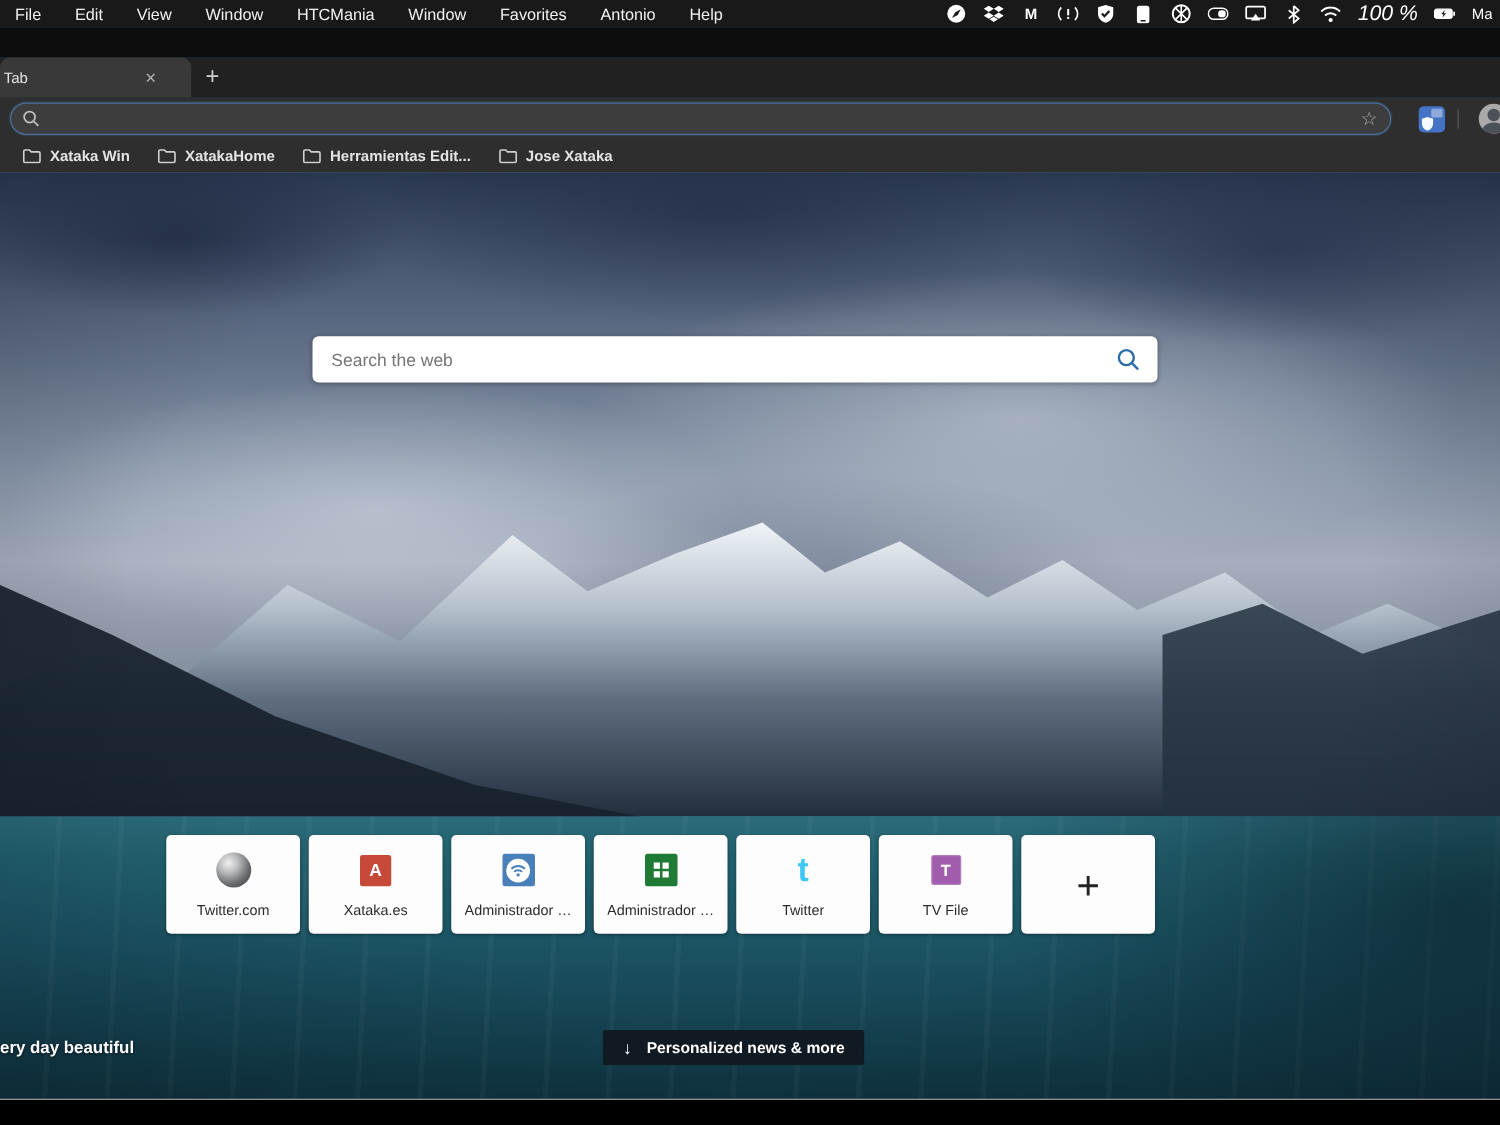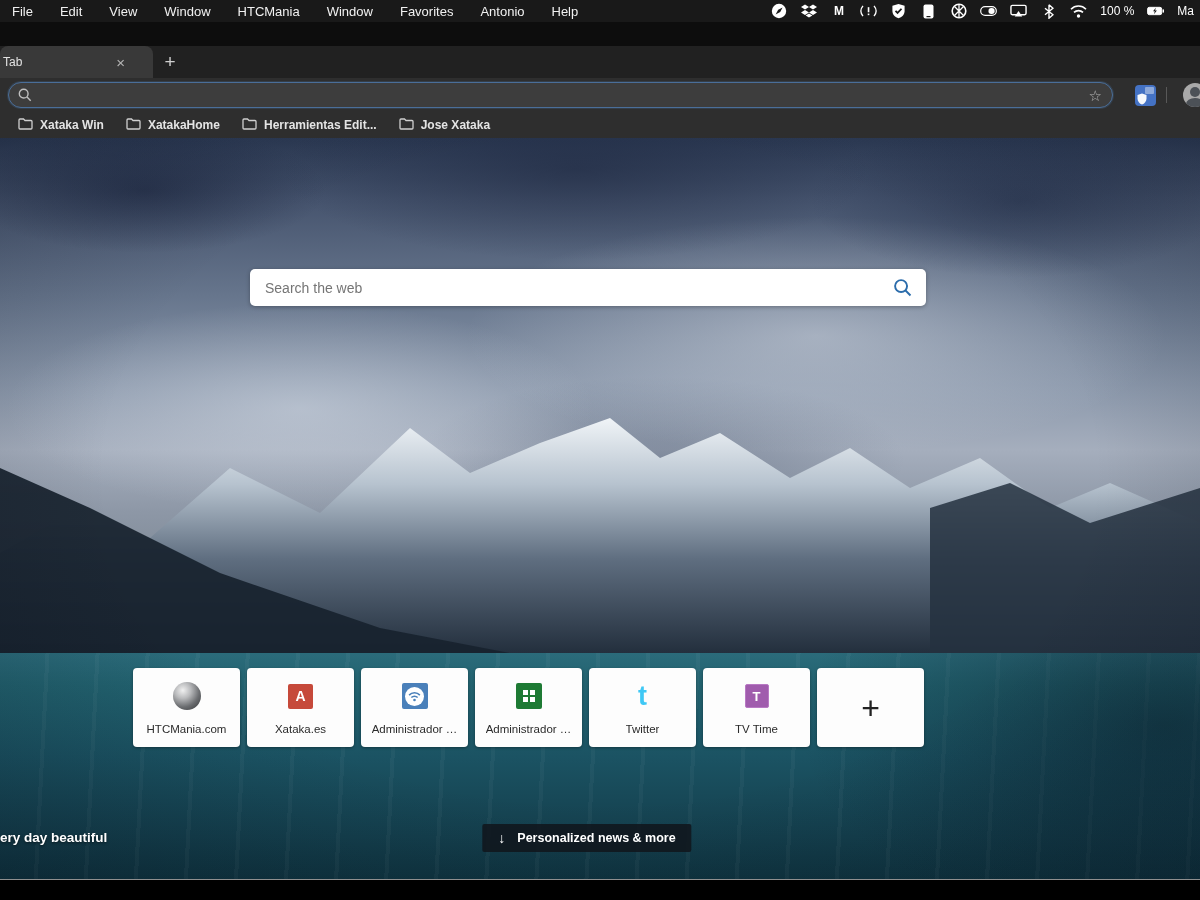--- a/index.html
+++ b/index.html
@@ -7,21 +7,21 @@
   .screen { position:relative; width:1200px; height:640px; background:#0c4a6e; }
 
   
   .menubar { position:absolute; top:0; left:0; width:1200px; height:22px; background:#191919;
              display:flex; align-items:center; padding:0 6px 0 12px; color:#f1f1f1; font-size:13px; }
   .menubar .mitem { margin-right:27px; cursor:default; white-space:nowrap; }
   .mb-right { margin-left:auto; display:flex; align-items:center; gap:13px; color:#fff; font-size:12px; overflow:hidden; }
   .sicon { display:inline-flex; align-items:center; justify-content:center; width:17px; height:17px; }
   .sicon svg { display:block; }
   .sicon-text { font-weight:bold; font-size:12px; color:#fff; letter-spacing:-0.5px; }
-  .battery-pct { font-size:12px; }
+  .battery-pct { font-size:17px;font-style:italic; }
   .menu-extra { font-size:12px; white-space:nowrap; }
 
   
   .win-top { position:absolute; top:22px; left:0; width:1200px; height:24px; background:#0d0d0d; }
   .tabrow  { position:absolute; top:46px; left:0; width:1200px; height:32px; background:#212121; }
   .tab { position:absolute; left:0; top:0; width:153px; height:32px; background:#393939;
          border-radius:8px 8px 0 0; display:flex; align-items:center; padding:0 24px 0 3px; }
   .tab-title { color:#e3e3e3; font-size:12px; flex:1; overflow:hidden; white-space:nowrap; }
   .tab-close { color:#b4b4b4; font-size:15px; line-height:1; padding:1px 4px; border-radius:3px; cursor:default; }
   .newtab-btn { position:absolute; left:158px; top:4px; width:24px; height:24px; color:#cfcfcf;
@@ -40,21 +40,21 @@
   .ext-icon .pane { position:absolute; right:2px; top:2px; width:9px; height:7px; background:rgba(255,255,255,.4); border-radius:1px; }
   .ext-icon svg { position:absolute; left:2px; bottom:1px; }
   .tb-divider { position:absolute; left:1166px; top:9px; width:1px; height:16px; background:#585858; }
   .avatar { position:absolute; left:1183px; top:5px; width:24px; height:24px; border-radius:50%;
             background:#a9a9a9; overflow:hidden; }
   .avatar .head { position:absolute; left:7px; top:4px; width:10px; height:10px; border-radius:50%; background:#4c5157; }
   .avatar .body { position:absolute; left:3px; top:15px; width:18px; height:12px; border-radius:50%; background:#4c5157; }
 
   .bookmarks { position:absolute; top:112px; left:0; width:1200px; height:26px; background:#2e2e2e;
                display:flex; align-items:center; padding-left:10px; gap:6px; }
-  .bm-item { display:flex; align-items:flex-start; gap:7px; padding:3px 8px; border-radius:4px; color:#e4e4e4;
+  .bm-item { display:flex; align-items:center; gap:7px; padding:3px 8px; border-radius:4px; color:#e4e4e4;
              font-size:12px; font-weight:600; white-space:nowrap; }
   .bm-item svg { display:block; }
 
   
   .content { position:absolute; top:138px; left:0; width:1200px; height:741px; overflow:hidden; background:#4c5a74; }
   .wall-sky { position:absolute; top:0; left:0; width:1200px; height:520px;
     background:
       radial-gradient(ellipse 260px 90px at 12% 10%, rgba(25,35,60,.6), transparent 70%),
       radial-gradient(ellipse 420px 130px at 48% 6%, rgba(28,38,62,.55), transparent 70%),
       radial-gradient(ellipse 300px 110px at 85% 12%, rgba(32,44,70,.55), transparent 70%),
@@ -294,21 +294,21 @@
           <circle cx="8.5" cy="8.5" r="6.3" stroke="#2b6cab" stroke-width="2" fill="none"></circle>
           <path d="M13.2 13.2 L18.4 18.4" stroke="#2b6cab" stroke-width="2"></path>
         </svg>
     </div>
 
     <div class="tiles">
       <div class="tile">
         <span class="tile-ico">
             <span class="t-sphere"></span>
           </span>
-        <span class="tile-label">HTCMania.com</span>
+        <span class="tile-label">Twitter.com</span>
       </div>
       <div class="tile">
         <span class="tile-ico">
             <span class="t-square t-amazon">A</span>
           </span>
         <span class="tile-label">Xataka.es</span>
       </div>
       <div class="tile">
         <span class="tile-ico">
           <span class="t-square t-wifi">
@@ -336,21 +336,21 @@
       <div class="tile">
         <span class="tile-ico">
             <span class="t-twitter">t</span>
           </span>
         <span class="tile-label">Twitter</span>
       </div>
       <div class="tile">
         <span class="tile-ico">
             <span class="t-square t-tvtime">T</span>
           </span>
-        <span class="tile-label">TV Time</span>
+        <span class="tile-label">TV File</span>
       </div>
       <div class="tile" style="justify-content:center; padding-top:0;">
         <span class="t-plus">+</span>
       </div>
     </div>
 
     <span class="wall-caption">ery day beautiful</span>
 
     <button class="news-btn">
       <span class="arrow">↓</span>

